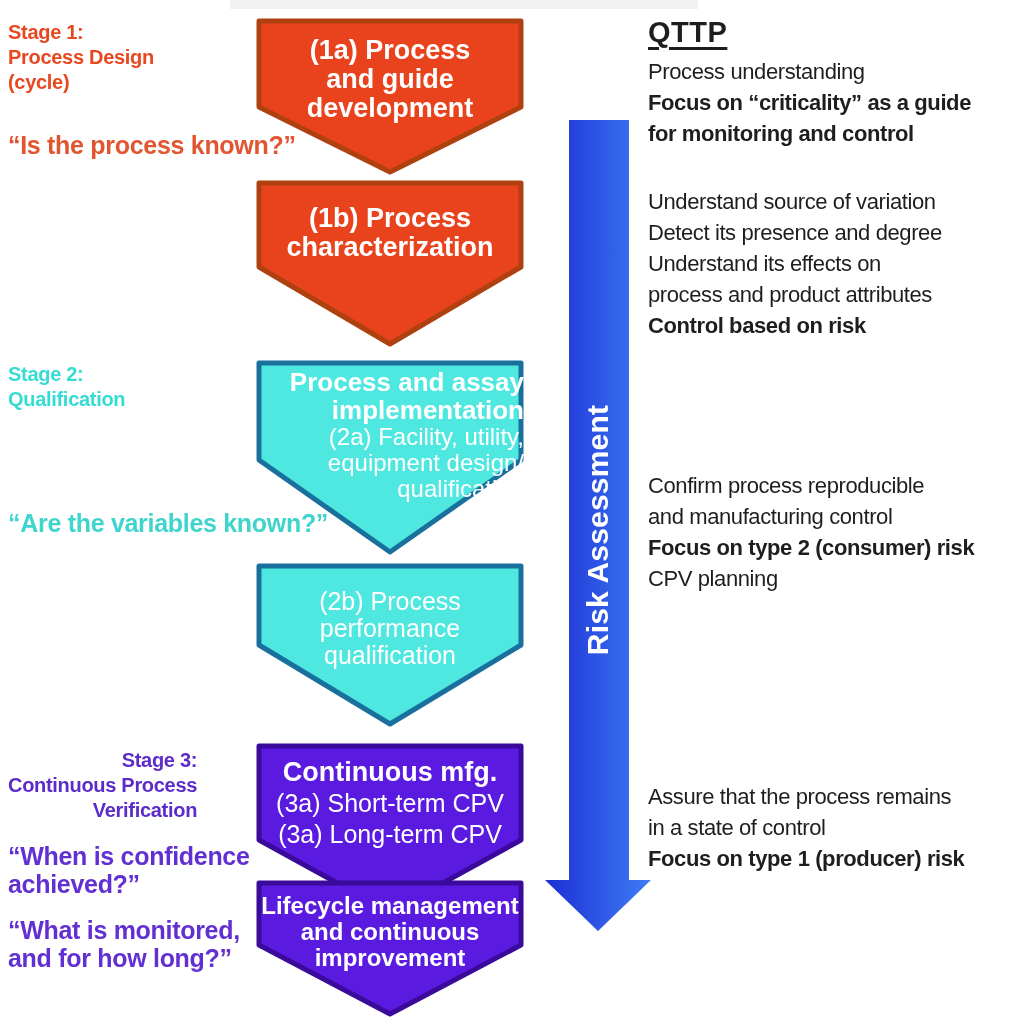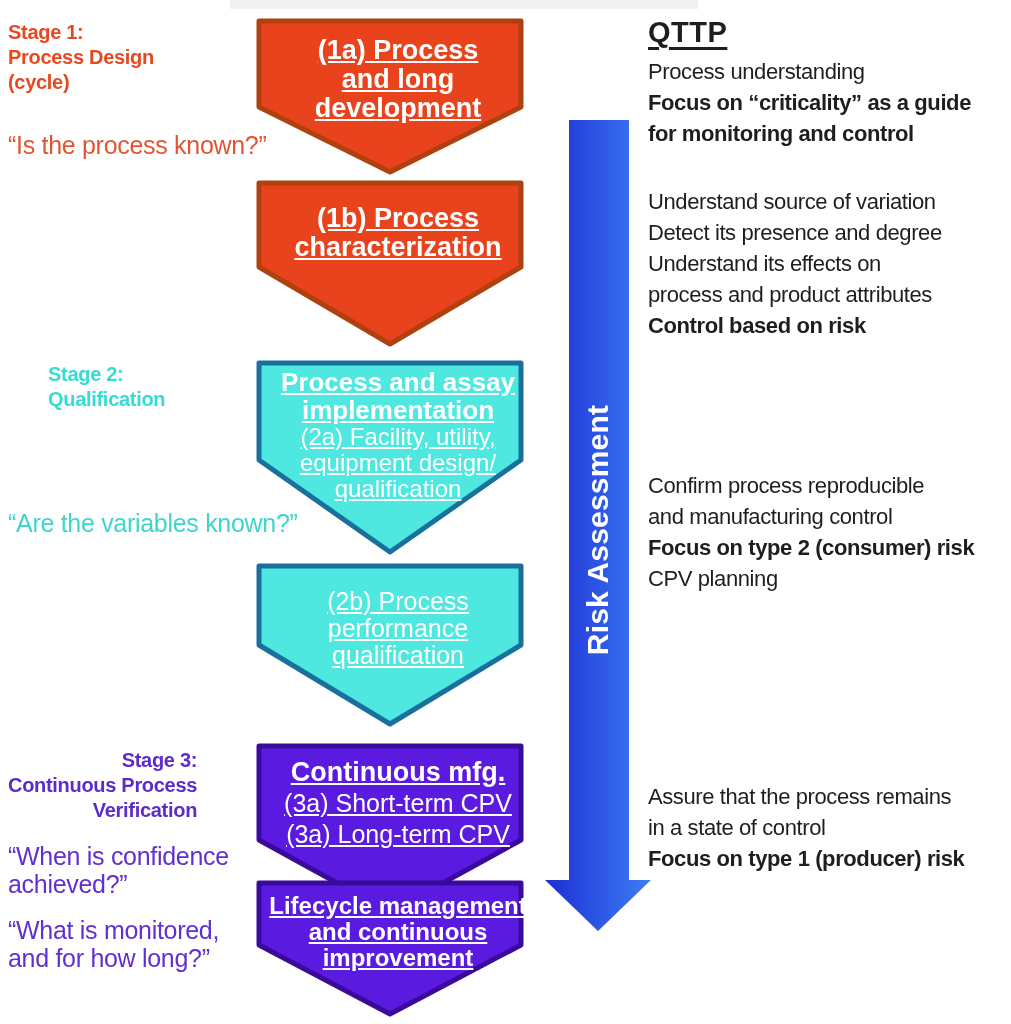--- a/index.html
+++ b/index.html
@@ -4,30 +4,30 @@
 <style>
   html,body{margin:0;padding:0;background:#fff;}
   .canvas{
     position:relative;width:1011px;height:1024px;overflow:hidden;background:#fff;
     font-family:"Liberation Sans",sans-serif;
   }
   .abs{position:absolute;}
   .top-strip{left:230px;top:0;width:468px;height:9px;background:var(--top-strip,#f1f1f1);}
   
   .stage-h{font-weight:700;font-size:20px;line-height:25px;white-space:nowrap;letter-spacing:-0.3px;}
-  .stage-q{font-weight:400;font-size:25px;line-height:28px;white-space:nowrap;letter-spacing:-0.3px;}
+  .stage-q{font-weight:700;font-size:25px;line-height:28px;white-space:nowrap;letter-spacing:-0.3px;}
   .s1{color:var(--stage1-heading);}
   .q1{color:var(--stage1-question);}
-  .s2{color:var(--stage2-heading);margin-left:40px;}
+  .s2{color:var(--stage2-heading);}
   .q2{color:var(--stage2-question);}
   .s3{color:var(--stage3-heading);}
   .q3{color:var(--stage3-question);}
   
   .fsvg{display:block;}
-  .ftext{width:268px;left:264px;text-align:center;color:var(--box-text,#fff);text-decoration:underline;}
+  .ftext{width:268px;left:256px;text-align:center;color:var(--box-text,#fff);}
   .bl{font-weight:700;font-size:27px;line-height:29px;white-space:nowrap;}
   .bl2{font-weight:700;font-size:26px;line-height:28px;white-space:nowrap;}
   .rl{font-weight:400;font-size:24px;line-height:26px;white-space:nowrap;}
   .rl2{font-weight:400;font-size:25px;line-height:27px;white-space:nowrap;}
   .rl3{font-weight:400;font-size:25px;line-height:31px;white-space:nowrap;}
   .bl3{font-weight:700;font-size:27px;line-height:31px;white-space:nowrap;}
   .mdl{font-weight:600;font-size:24px;line-height:26px;white-space:nowrap;}
   
   .risk-label{
     left:448px;top:514px;width:300px;height:32px;line-height:32px;text-align:center;
@@ -86,36 +86,36 @@
     </defs>
     <polygon points="31,2 91,2 91,762 113,762 60,813 7,762 31,762" fill="url(#ragrad)"></polygon>
   </svg>
   <div class="abs risk-label">Risk Assessment</div>
 
   <svg class="abs fsvg" style="left:256px;top:18px;" width="268" height="160" viewBox="0 0 268 160">
     <path d="M3 3 L265 3 L265 89 L134 154 L3 89 Z" style="fill:var(--red-fill,#E8431C);stroke:var(--red-border,#AF400F);" stroke-width="5" stroke-linejoin="round"></path>
   </svg>
   <div class="abs ftext" style="top:36px;">
     <div class="bl">(1a) Process</div>
-    <div class="bl">and long</div>
+    <div class="bl">and guide</div>
     <div class="bl">development</div>
   </div>
 
   <svg class="abs fsvg" style="left:256px;top:180px;" width="268" height="170" viewBox="0 0 268 170">
     <path d="M3 3 L265 3 L265 87 L134 164 L3 87 Z" style="fill:var(--red-fill,#E8431C);stroke:var(--red-border,#AF400F);" stroke-width="5" stroke-linejoin="round"></path>
   </svg>
   <div class="abs ftext" style="top:204px;">
     <div class="bl">(1b) Process</div>
     <div class="bl">characterization</div>
   </div>
 
   <svg class="abs fsvg" style="left:256px;top:360px;" width="268" height="198" viewBox="0 0 268 198">
     <path d="M3 3 L265 3 L265 100 L134 192 L3 100 Z" style="fill:var(--cyan-fill,#4FE8E1);stroke:var(--cyan-border,#1A709D);" stroke-width="5" stroke-linejoin="round"></path>
   </svg>
-  <div class="abs ftext" style="top:368px;">
+  <div class="abs ftext" style="top:368px;text-align:right;">
     <div class="bl2">Process and assay</div>
     <div class="bl2">implementation</div>
     <div class="rl">(2a) Facility, utility,</div>
     <div class="rl">equipment design/</div>
     <div class="rl">qualification</div>
   </div>
 
   <svg class="abs fsvg" style="left:256px;top:563px;" width="268" height="167" viewBox="0 0 268 167">
     <path d="M3 3 L265 3 L265 82 L134 161 L3 82 Z" style="fill:var(--cyan-fill,#4FE8E1);stroke:var(--cyan-border,#1A709D);" stroke-width="5" stroke-linejoin="round"></path>
   </svg>

